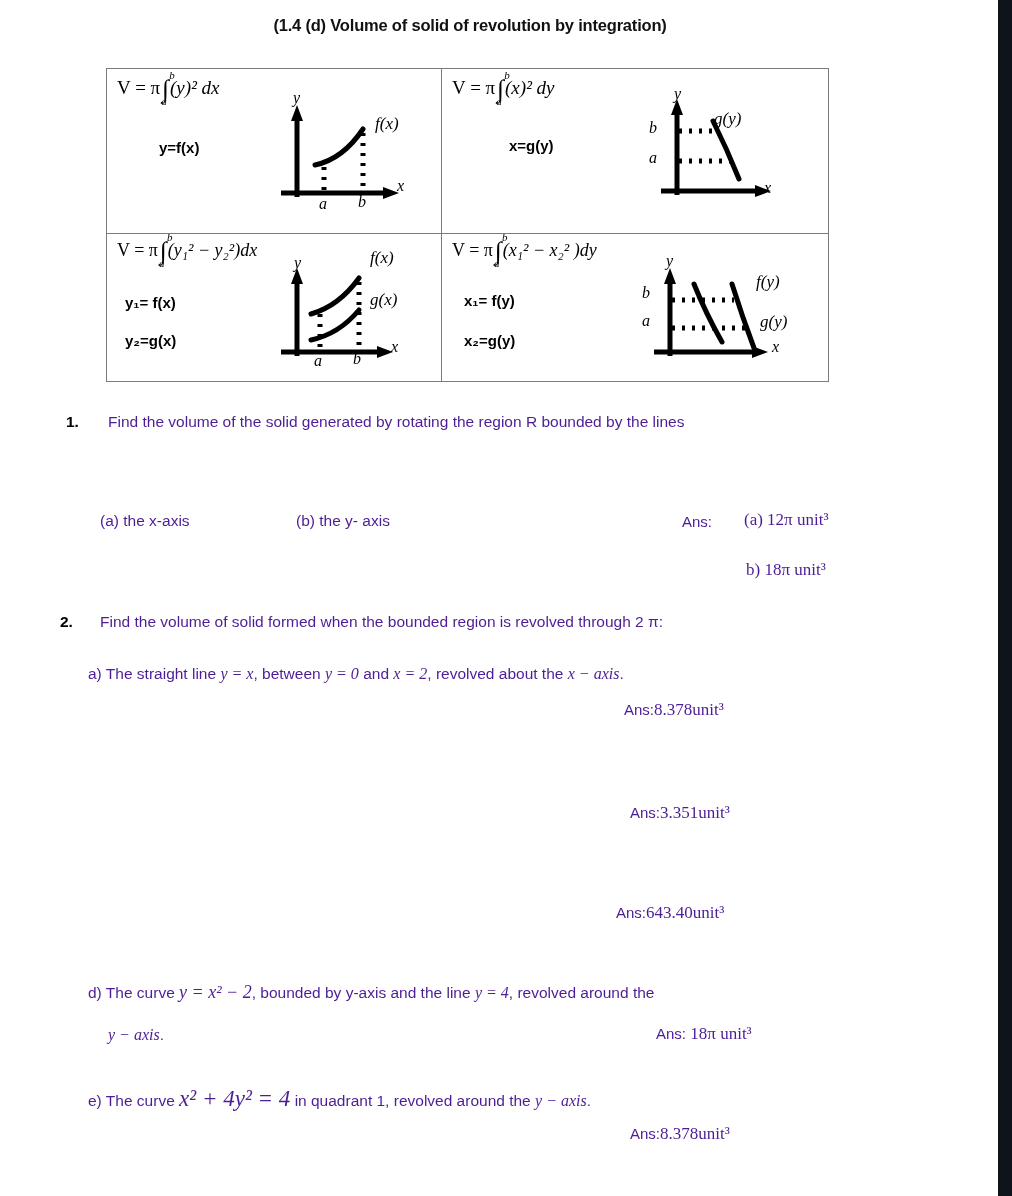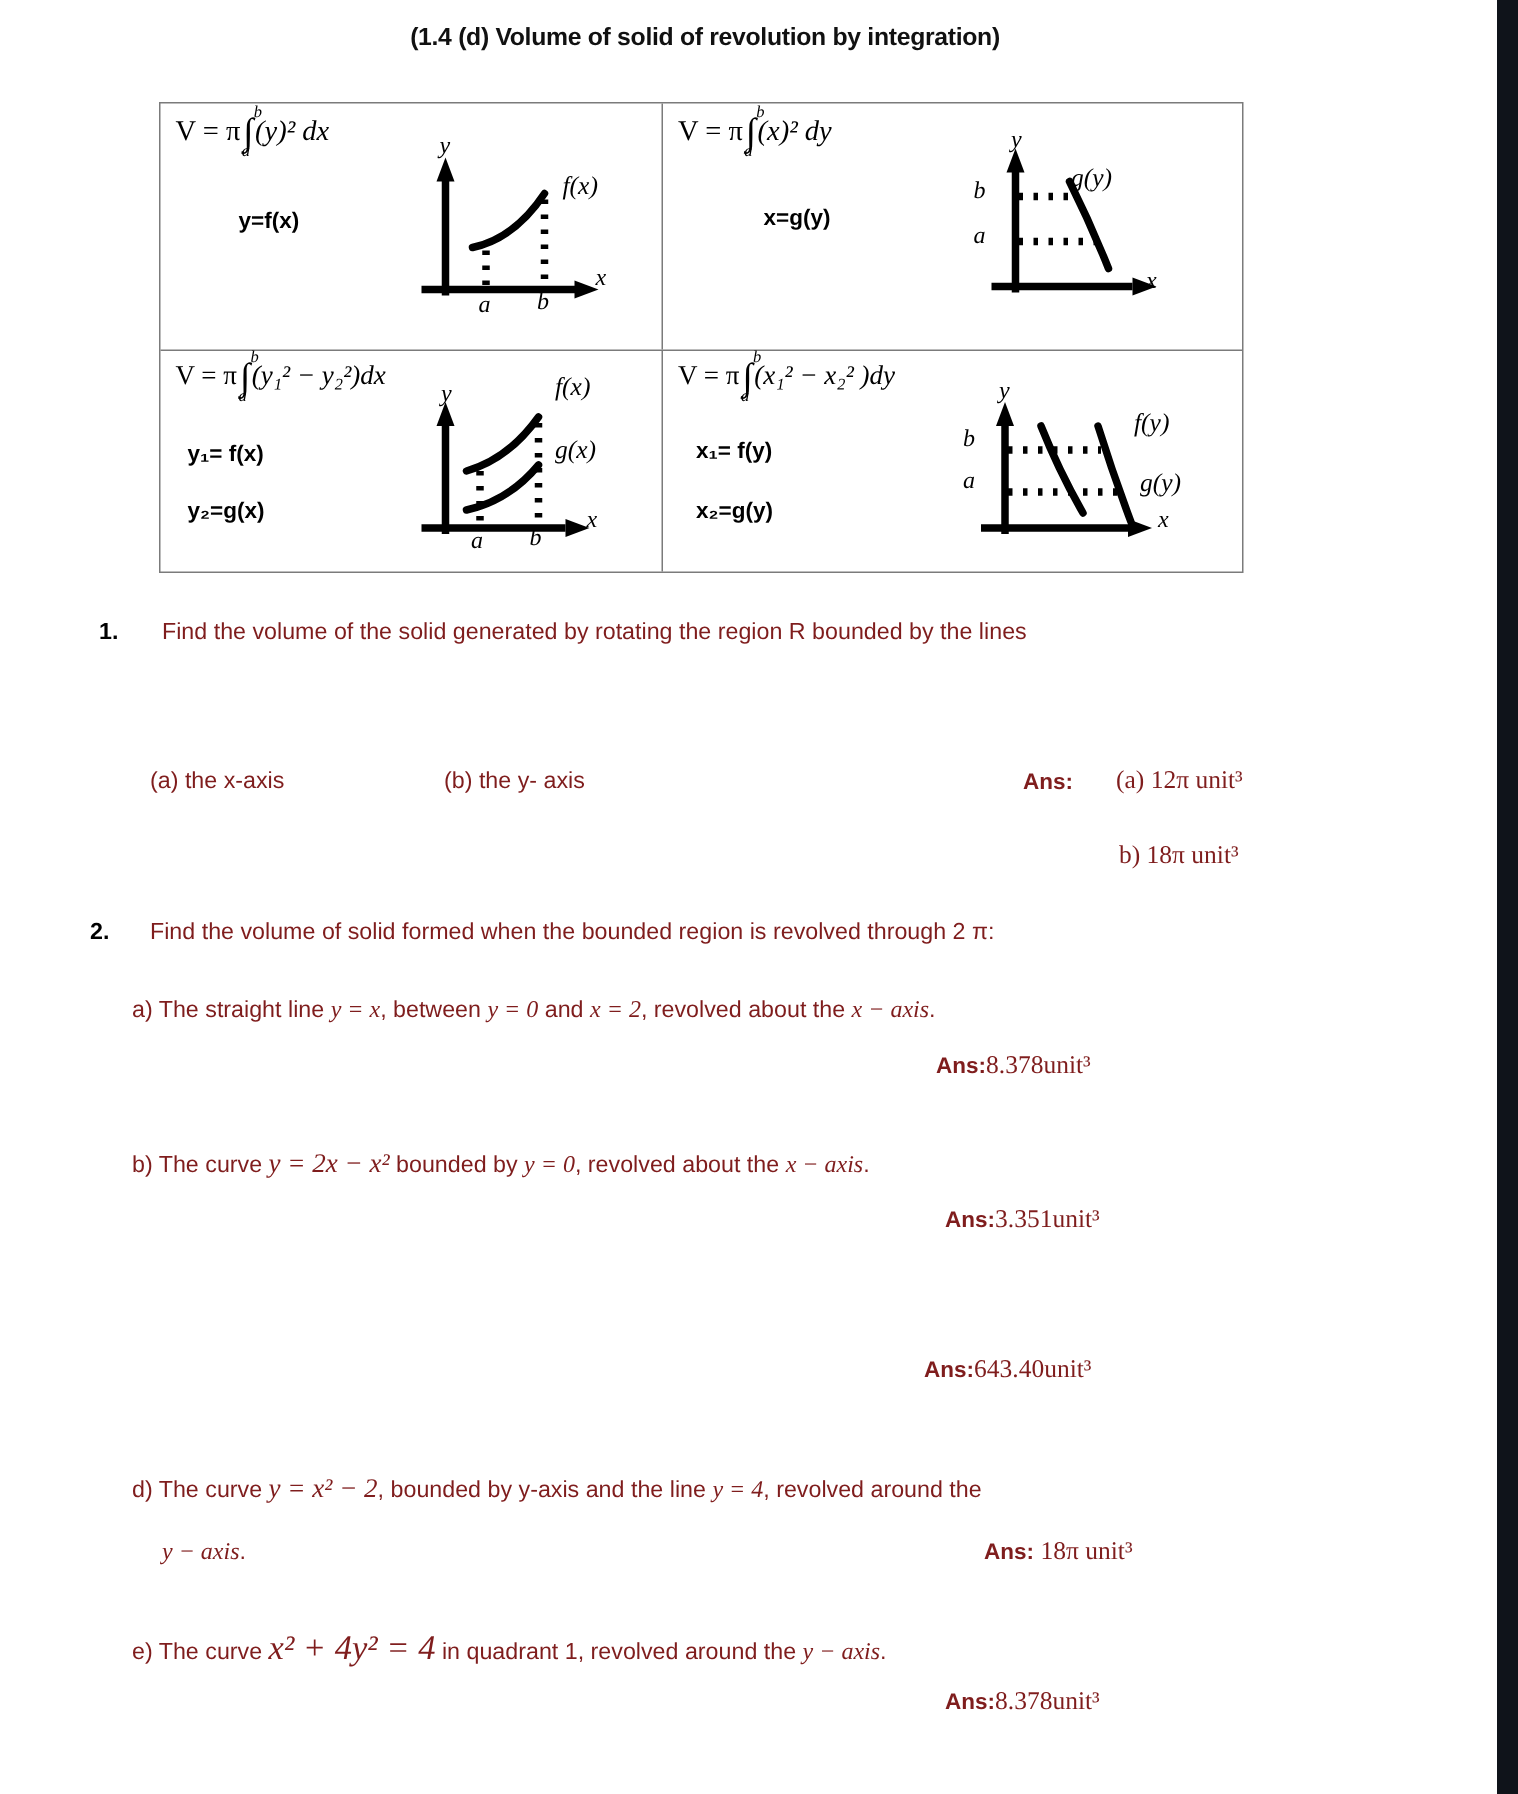--- a/index.html
+++ b/index.html
@@ -111,36 +111,36 @@
     position: absolute;
     bottom: -6px;
     left: -1px;
     font-size: 11px;
     font-style: italic;
   }
 
   .graph { position: absolute; }
 
   
-  .q-block { position: absolute; font-size: 15.5px; color: #7f1d1d; }
+  .q-block { position: absolute; font-size: 15.5px; color: #4c1d95; }
   .q-num {
     position: absolute;
     font-weight: bold;
     font-size: 15.5px;
   }
   .mathital {
     font-family: "Liberation Serif", serif;
     font-style: italic;
     font-size: 16px;
   }
   .mathup {
     font-family: "Liberation Serif", serif;
     font-size: 16px;
   }
-  .ans-label { font-weight: bold; font-size: 15px; }
+  .ans-label { font-weight: normal; font-size: 15px; }
   .ans-val {
     font-family: "Liberation Serif", serif;
     font-size: 17px;
   }
   .nowrap { white-space: nowrap; }
 </style>
 </head>
 <body>
 
 <div class="page">
@@ -286,28 +286,20 @@
     <span class="mathital">y = x</span><span>, between</span>
     <span class="mathital">y = 0</span>
     <span>and</span>
     <span class="mathital">x = 2</span><span>, revolved about the</span>
     <span class="mathital">x − axis</span><span>.</span>
   </div>
   <div class="q-block" style="left:624px; top:700px;">
     <span class="ans-label">Ans:</span><span class="ans-val ital">8.378unit³</span>
   </div>
 
-  <div class="q-block nowrap" style="left:88px; top:765px;">
-    <span>b)</span>
-    <span>The curve</span>
-    <span class="mathital" style="font-size:18px;">y = 2x − x²</span>
-    <span>bounded by</span>
-    <span class="mathital">y = 0</span><span>, revolved about the</span>
-    <span class="mathital">x − axis</span><span>.</span>
-  </div>
   <div class="q-block" style="left:630px; top:803px;">
     <span class="ans-label">Ans:</span><span class="ans-val ital">3.351unit³</span>
   </div>
 
   <div class="q-block" style="left:616px; top:903px;">
     <span class="ans-label">Ans:</span><span class="ans-val ital">643.40unit³</span>
   </div>
 
   <div class="q-block nowrap" style="left:88px; top:982px;">
     <span>d)</span>

